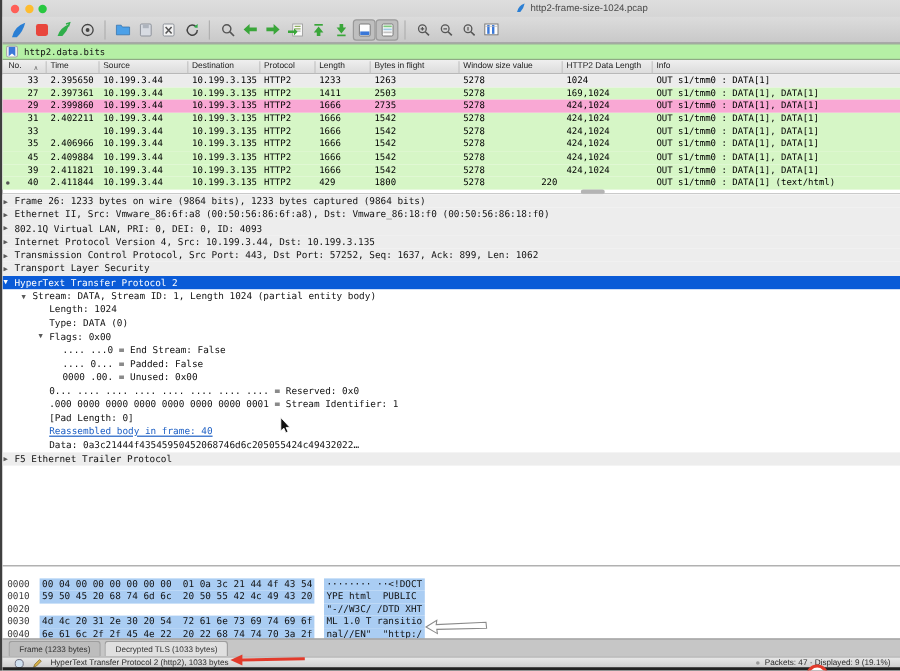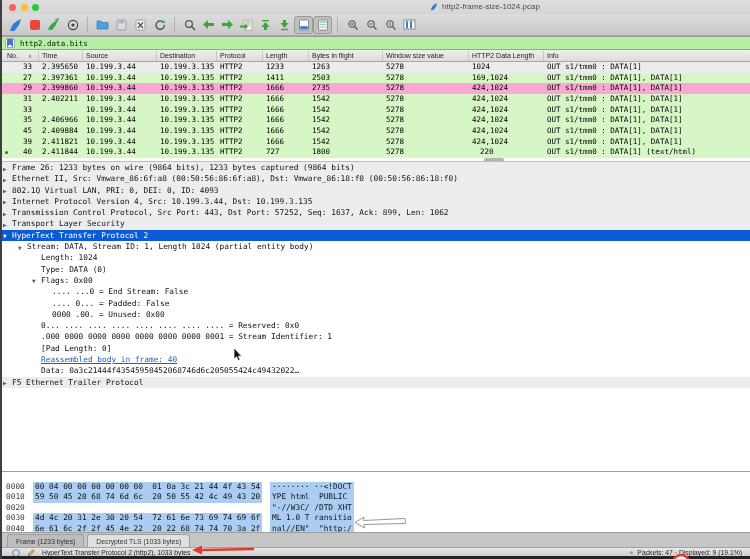--- a/index.html
+++ b/index.html
@@ -409,24 +409,24 @@
         <span class="c-win" style="left: 384px;">5278</span>
         <span class="c-h2len" style="left: 470px;">424,1024</span>
         <span class="c-info" style="left: 545px;">OUT s1/tmm0 : DATA[1], DATA[1]</span>
       </div>
       <div class="prow" style="background: rgb(214, 246, 198);">
         <span class="c-no">40</span>
         <span class="c-time" style="left: 40px;">2.411844</span>
         <span class="c-src" style="left: 84px;">10.199.3.44</span>
         <span class="c-dst" style="left: 158px;">10.199.3.135</span>
         <span class="c-proto" style="left: 218px;">HTTP2</span>
-        <span class="c-len" style="left: 264px;">727</span>
+        <span class="c-len" style="left: 264px;">429</span>
         <span class="c-bif" style="left: 310px;">1800</span>
         <span class="c-win" style="left: 384px;">5278</span>
-        <span class="c-h2len" style="left: 478px;">220</span>
+        <span class="c-h2len" style="left: 449px;">220</span>
         <span class="c-info" style="left: 545px;">OUT s1/tmm0 : DATA[1] (text/html)</span>
         <div class="reldot"></div>
       </div>
     </div>
   <div class="hscroll"></div>
   <div class="splitline"></div>
 
   <div class="details" id="details">
       <div class="drow alt">
         <span class="arrow" style="left: 1px;">▶</span>

